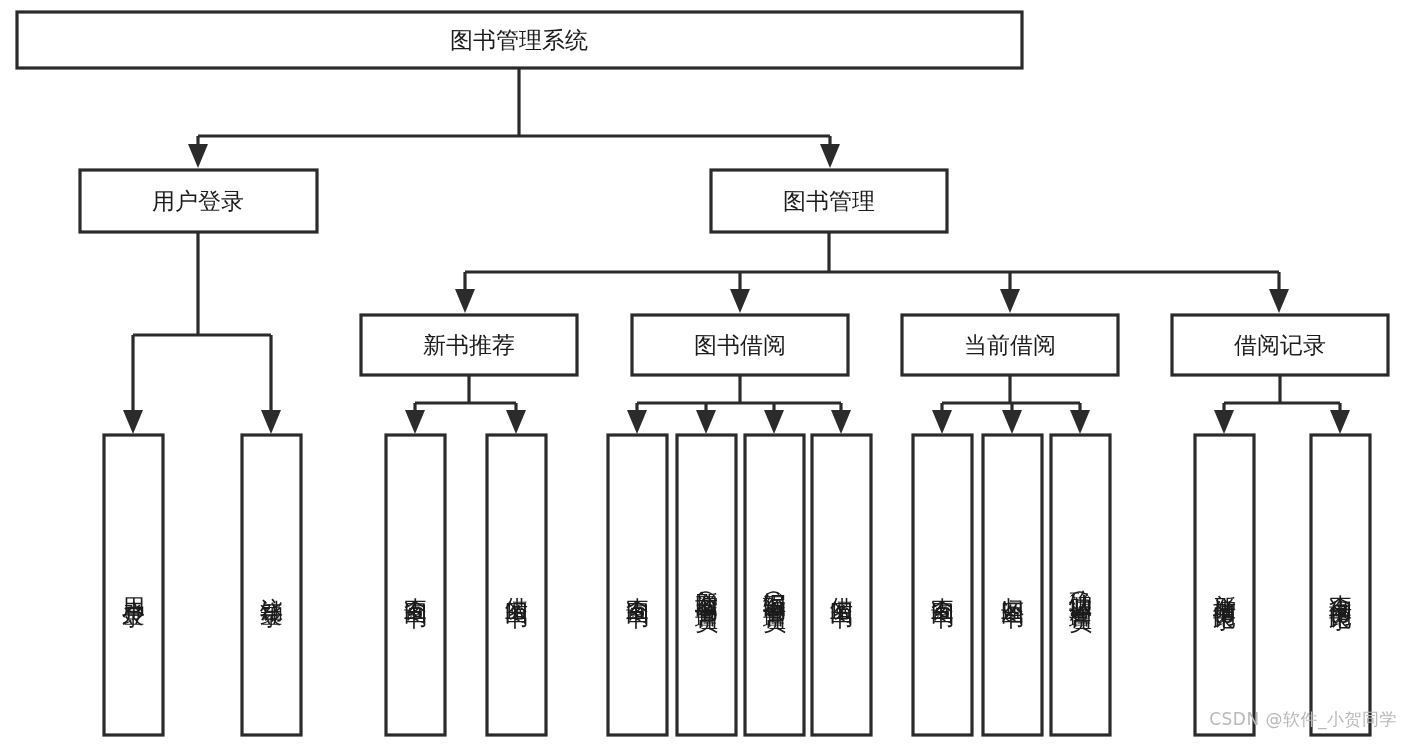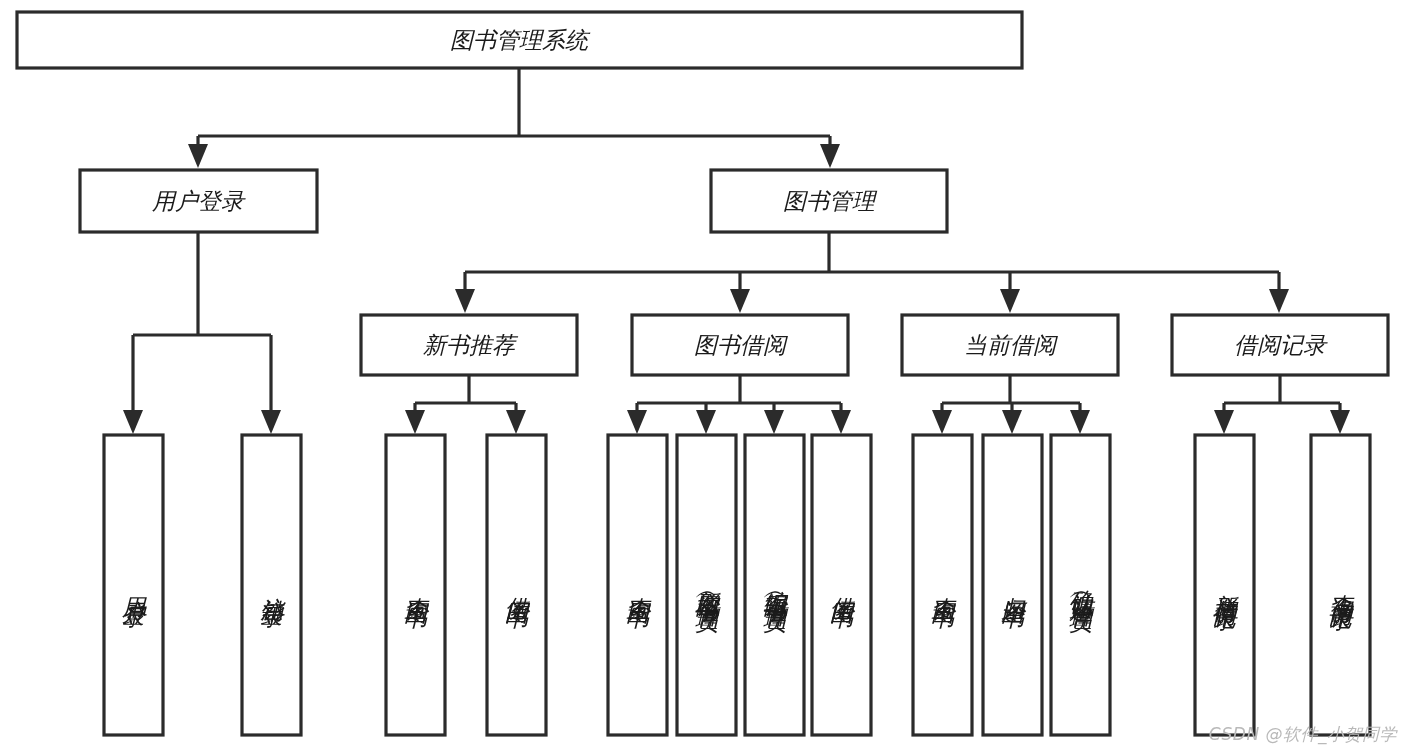--- a/index.html
+++ b/index.html
@@ -10,21 +10,20 @@
   body {
     width: 1405px;
     height: 747px;
     font-family: "DejaVu Sans", "Liberation Sans", sans-serif;
     overflow: hidden;
   }
   #diagram-root {
     position: relative;
     width: 1405px;
     height: 747px;
-    font-style: italic;
   }
   svg.flow {
     position: absolute;
     top: 0;
     left: 0;
     width: 1405px;
     height: 747px;
     display: block;
   }
   .node-rect {
@@ -60,21 +59,21 @@
     line-height: 1;
     display: flex;
     align-items: center;
     justify-content: center;
     white-space: nowrap;
     user-select: none;
   }
   .watermark {
     position: absolute;
     right: 8px;
-    bottom: 1px;
+    bottom: 16px;
     font-family: "DejaVu Sans", "Liberation Sans", sans-serif;
     font-size: 17px;
     color: #b9b9b9;
     letter-spacing: 0.5px;
     white-space: nowrap;
   }
 </style>
 </head>
 <body>
 

